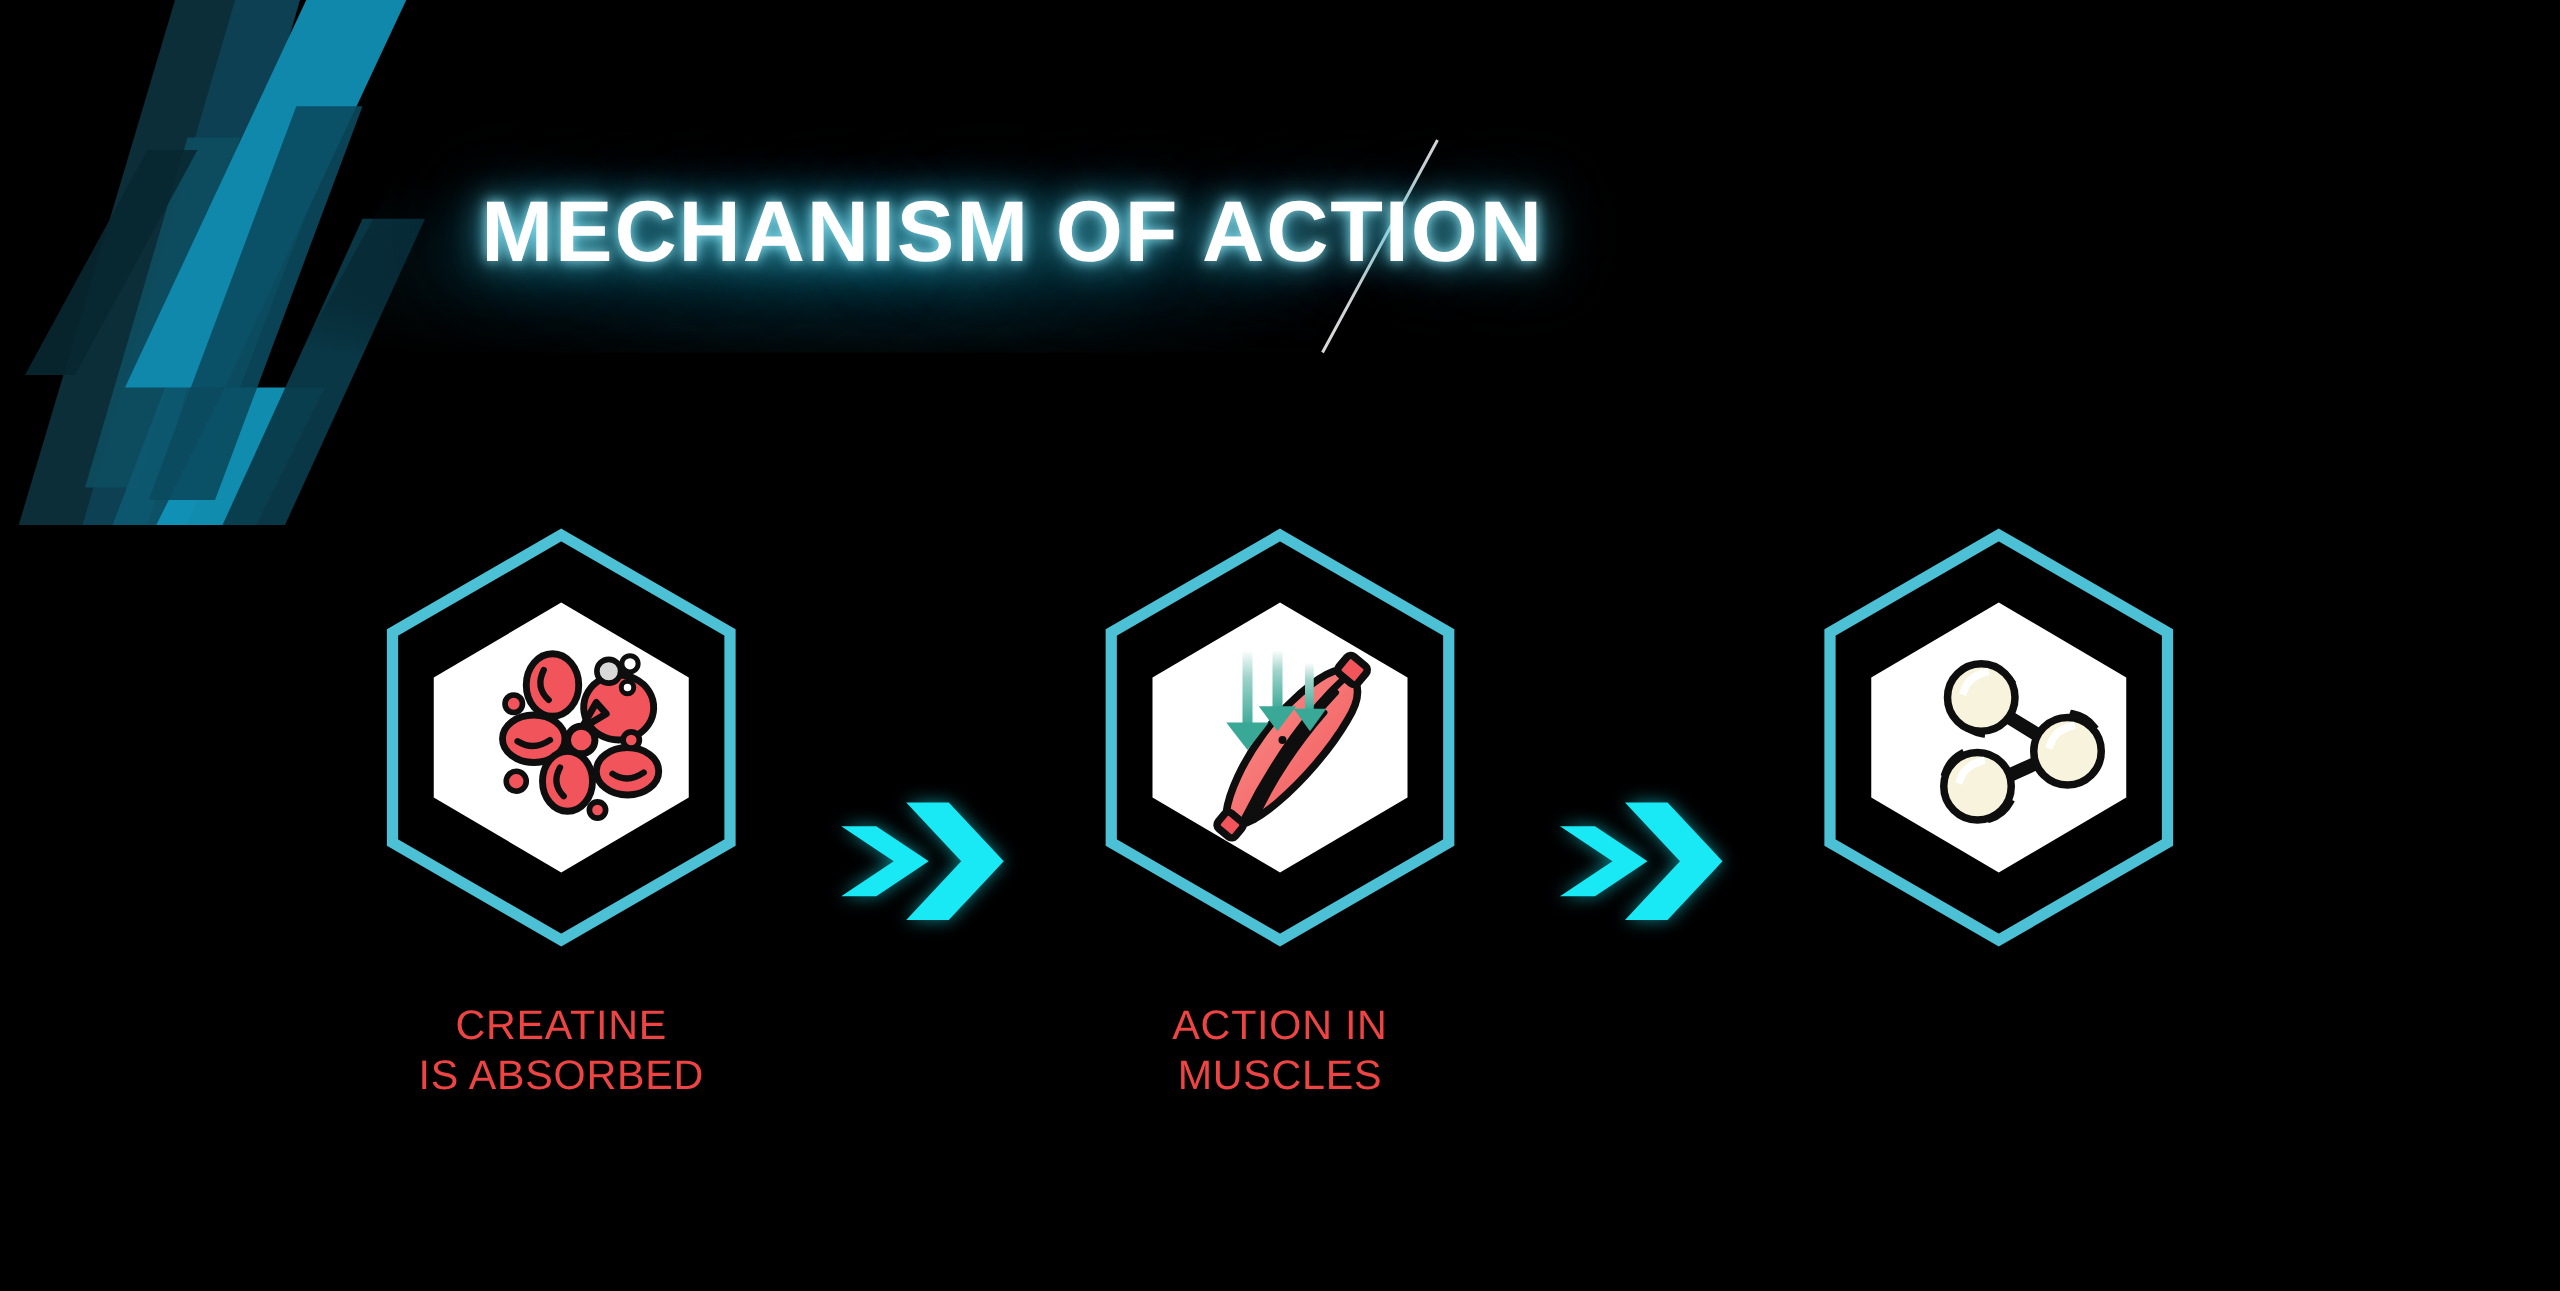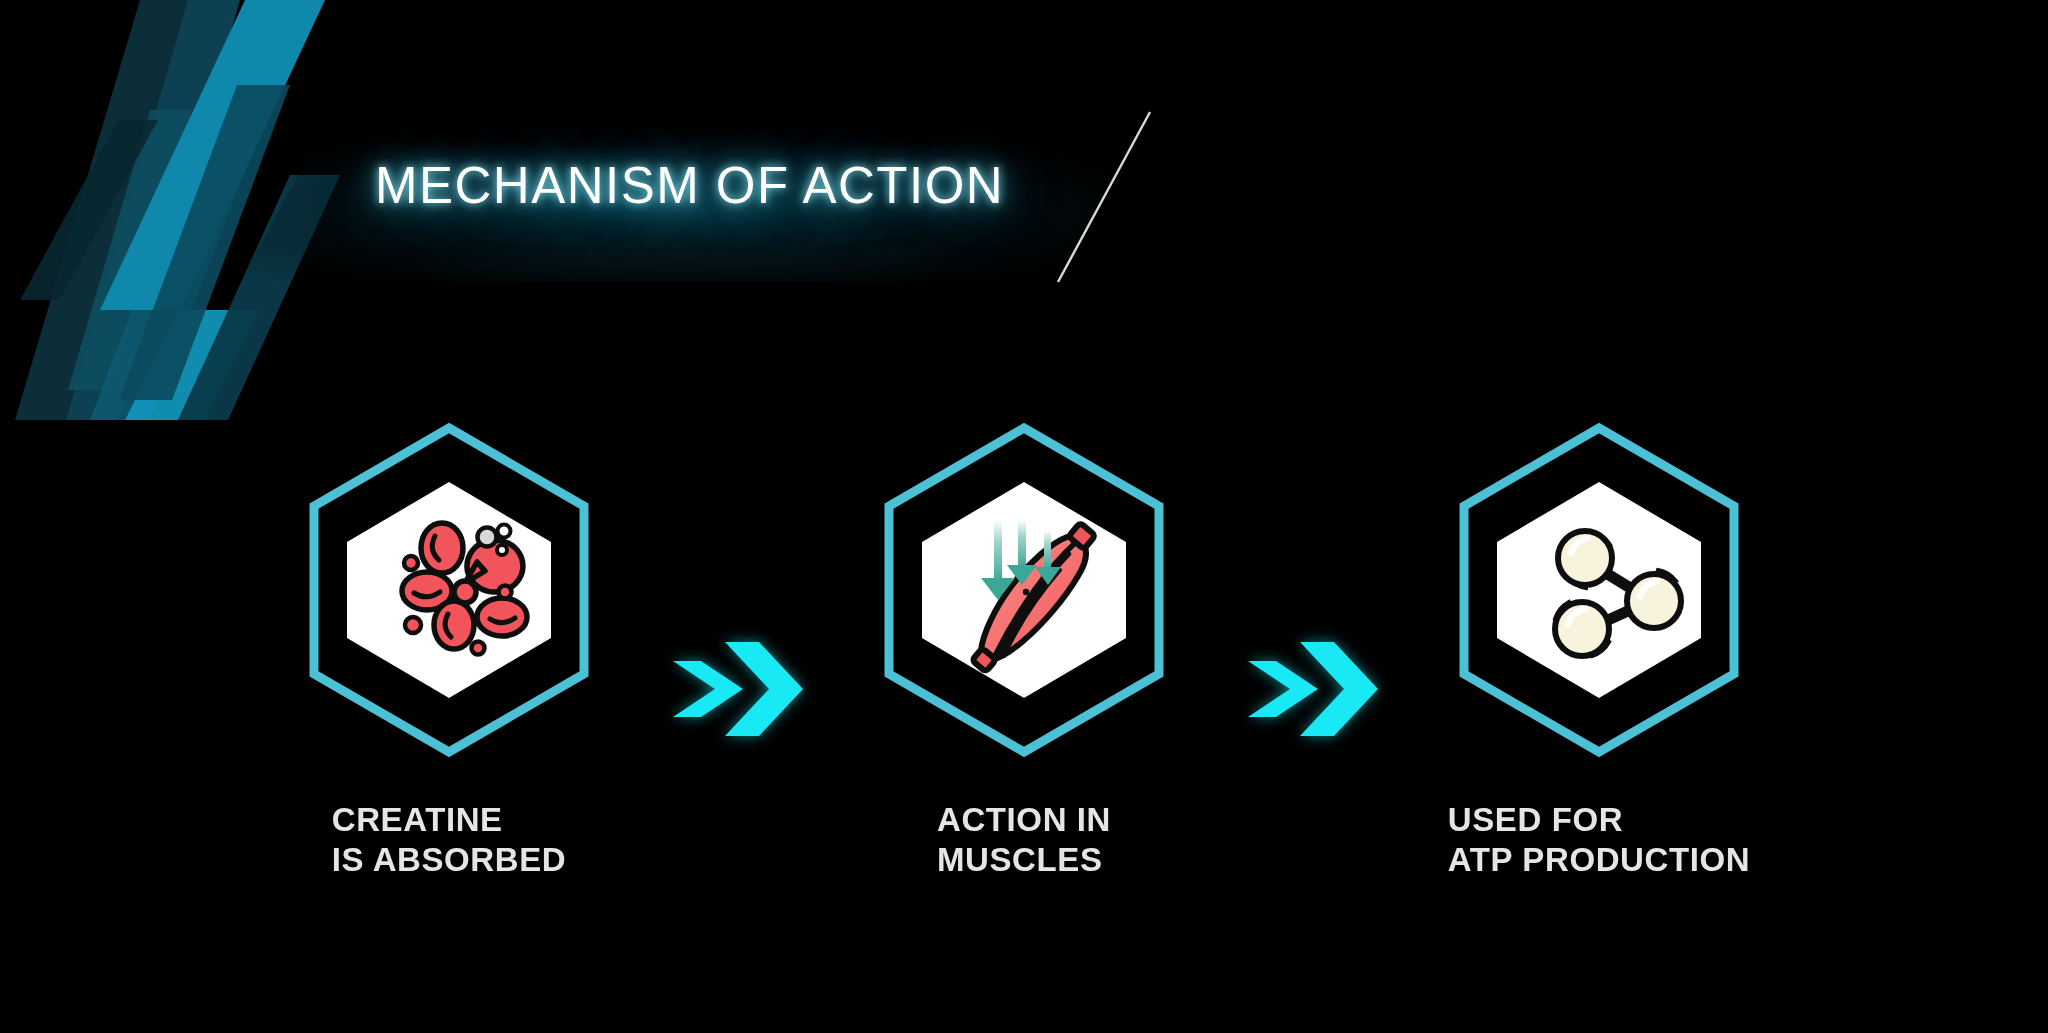--- a/index.html
+++ b/index.html
@@ -27,30 +27,30 @@
 
   
   #banner {
     position:absolute;
     left:0; top:70px;
     width:1600px; height:240px;
     pointer-events:none;
   }
   #banner-title {
     position:absolute;
-    left:375px;
+    left:385px;
     top:140px;
     width:1000px;
     height:90px;
     display:flex;
     align-items:center;
     justify-content:flex-start;
     font-family:"Liberation Sans", sans-serif;
-    font-weight:normal;
-    font-size:51px;
+    font-weight:bold;
+    font-size:69px;
     letter-spacing:1.5px;
     color:#ffffff;
     text-shadow:
        0 0 10px rgba(150,240,255,0.95),
        0 0 26px rgba(90,210,235,0.85),
        0 0 48px rgba(40,170,200,0.6),
        0 0 78px rgba(20,120,150,0.45);
     white-space:nowrap;
   }
 
@@ -74,23 +74,24 @@
   .hexwrap {
     position:relative;
     width:360px;
     height:400px;
     display:flex;
     align-items:center;
     justify-content:center;
   }
   .step-label {
     margin-top:10px;
-    color:#e5e5e5;
+    text-align:center;
+    color:#ef4444;
     font-family:"Liberation Sans", sans-serif;
-    font-weight:bold;
+    font-weight:normal;
     font-size:33px;
     line-height:1.22;
     letter-spacing:0.6px;
     white-space:pre-line;
   }
   .chev {
     width:175px;
     height:400px;
     display:flex;
     align-items:flex-end;
@@ -285,18 +286,16 @@
             <g>
               <path d="M106,199 a29,29 0 0,1 14,-17 l6,11 a17,17 0 0,0 -8,10 Z" fill="#f5c518" stroke="#0e0e0e" stroke-width="4"></path>
               <path d="M107,215 a29,29 0 0,0 13,16 l8,-10 a17,17 0 0,1 -8,-9 Z" fill="#4cc0d4" stroke="#0e0e0e" stroke-width="4"></path>
               <path d="M143,236 a29,29 0 0,0 17,-14 l-12,-5 a17,17 0 0,1 -9,8 Z" fill="#e03030" stroke="#0e0e0e" stroke-width="4"></path>
               <circle cx="133" cy="209" r="27" fill="#f7f3dd" stroke="#0e0e0e" stroke-width="6"></circle>
               <path d="M119,204 q4,-12 17,-15" fill="none" stroke="#ffffff" stroke-width="6" stroke-linecap="square"></path>
             </g>
           </g>
         </svg>
       </div>
-      <div class="step-label">USED FOR
-ATP PRODUCTION</div>
     </div>
 
   </div>
 </div>
 
 </body></html>

